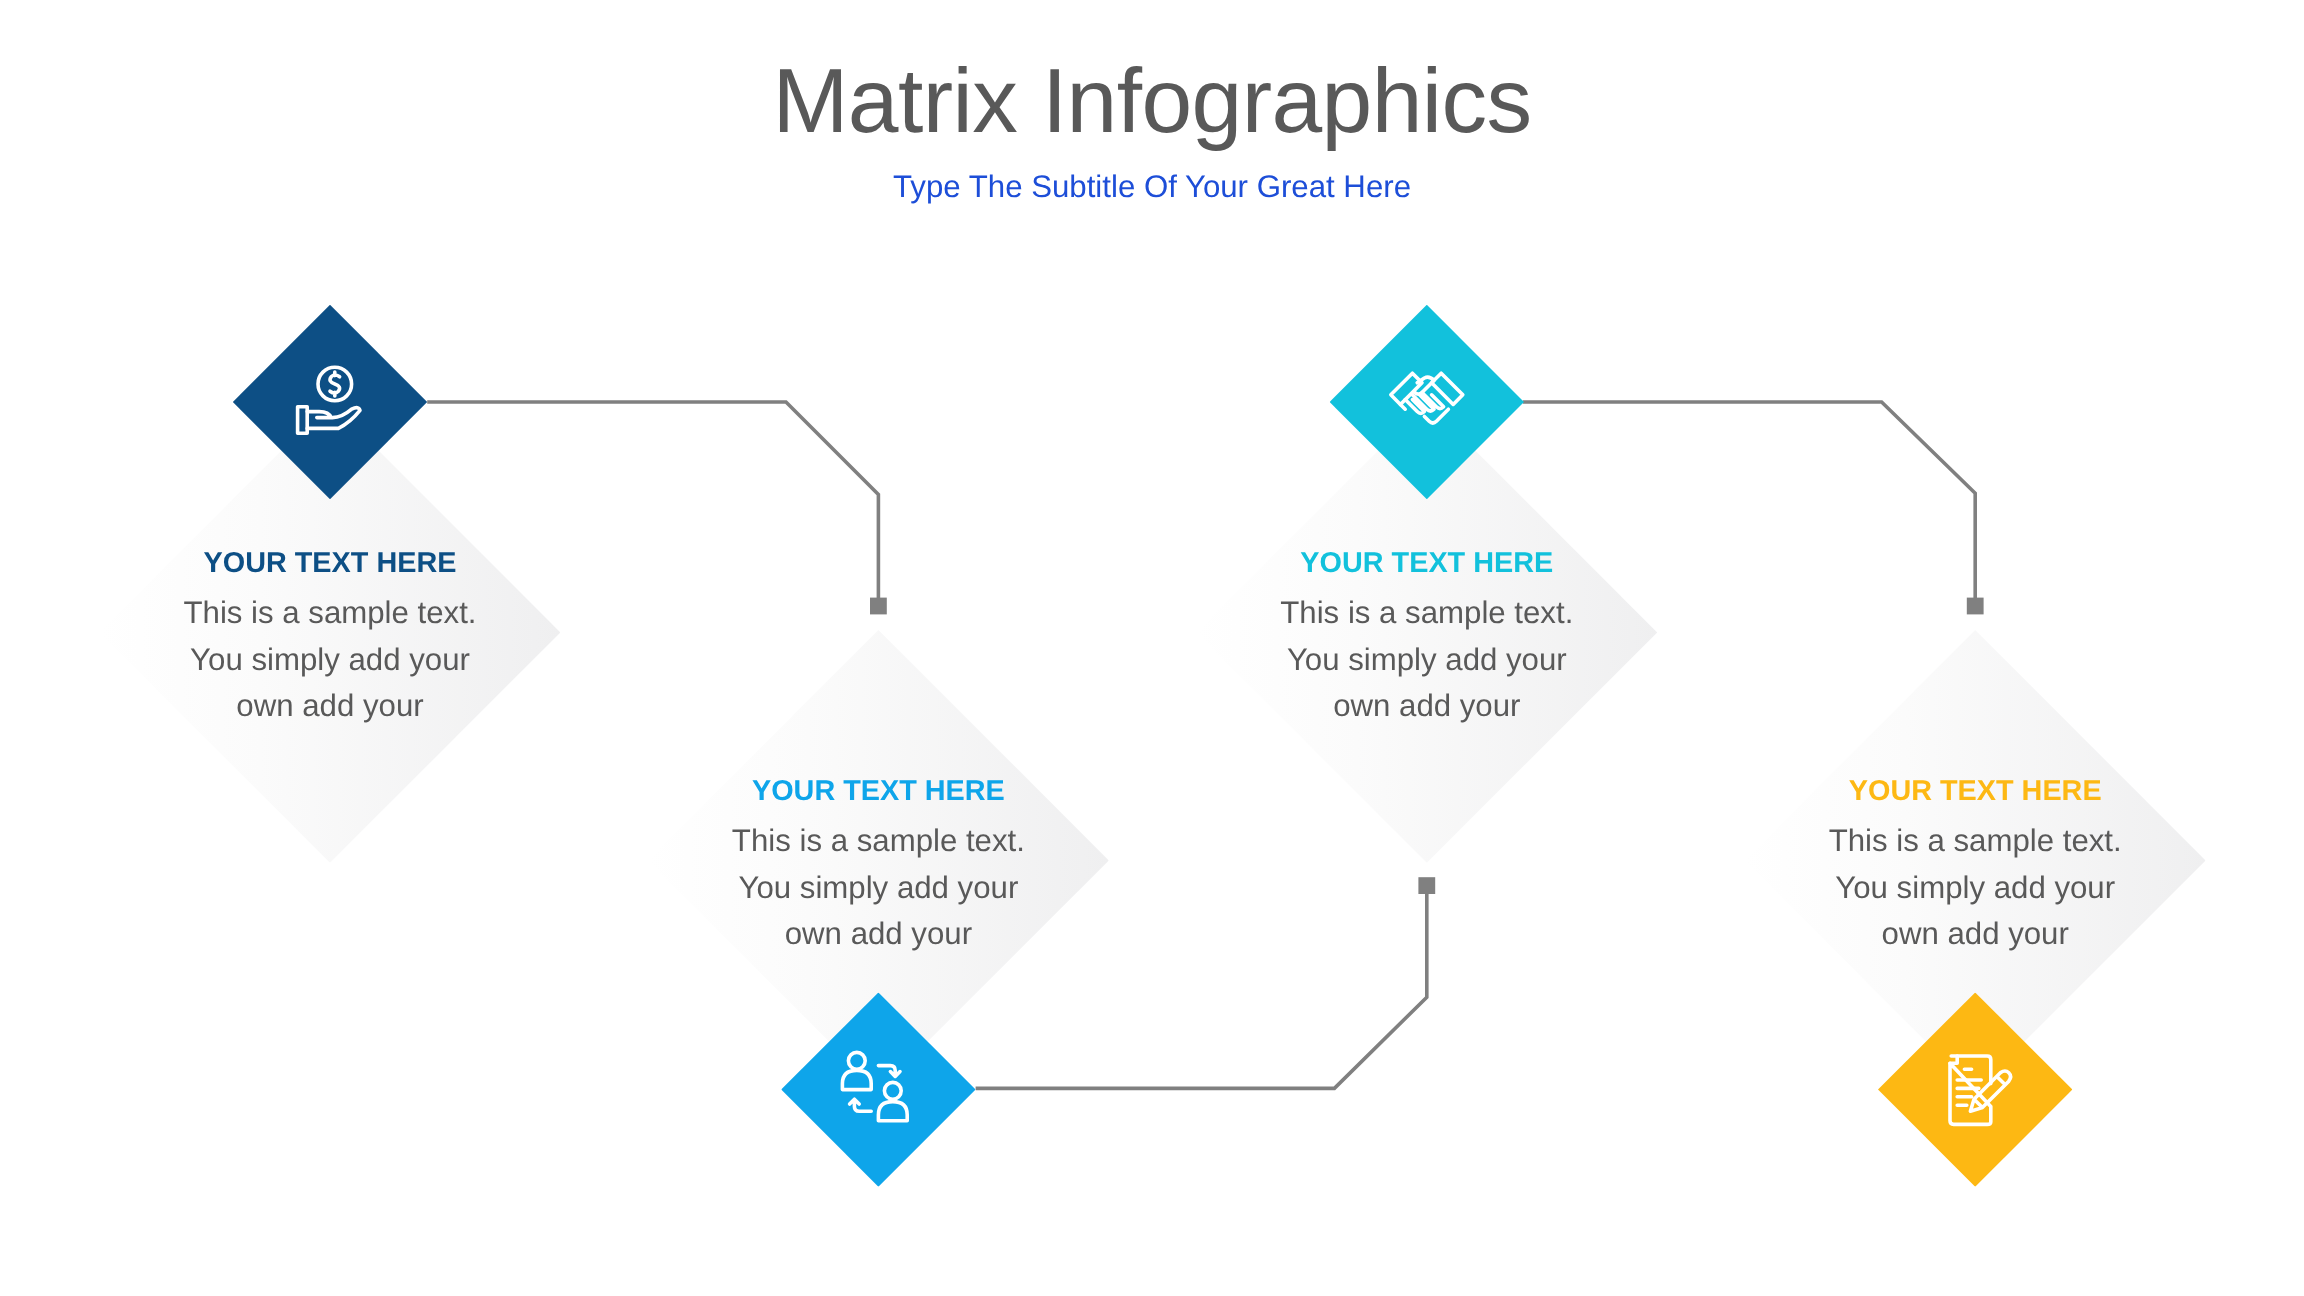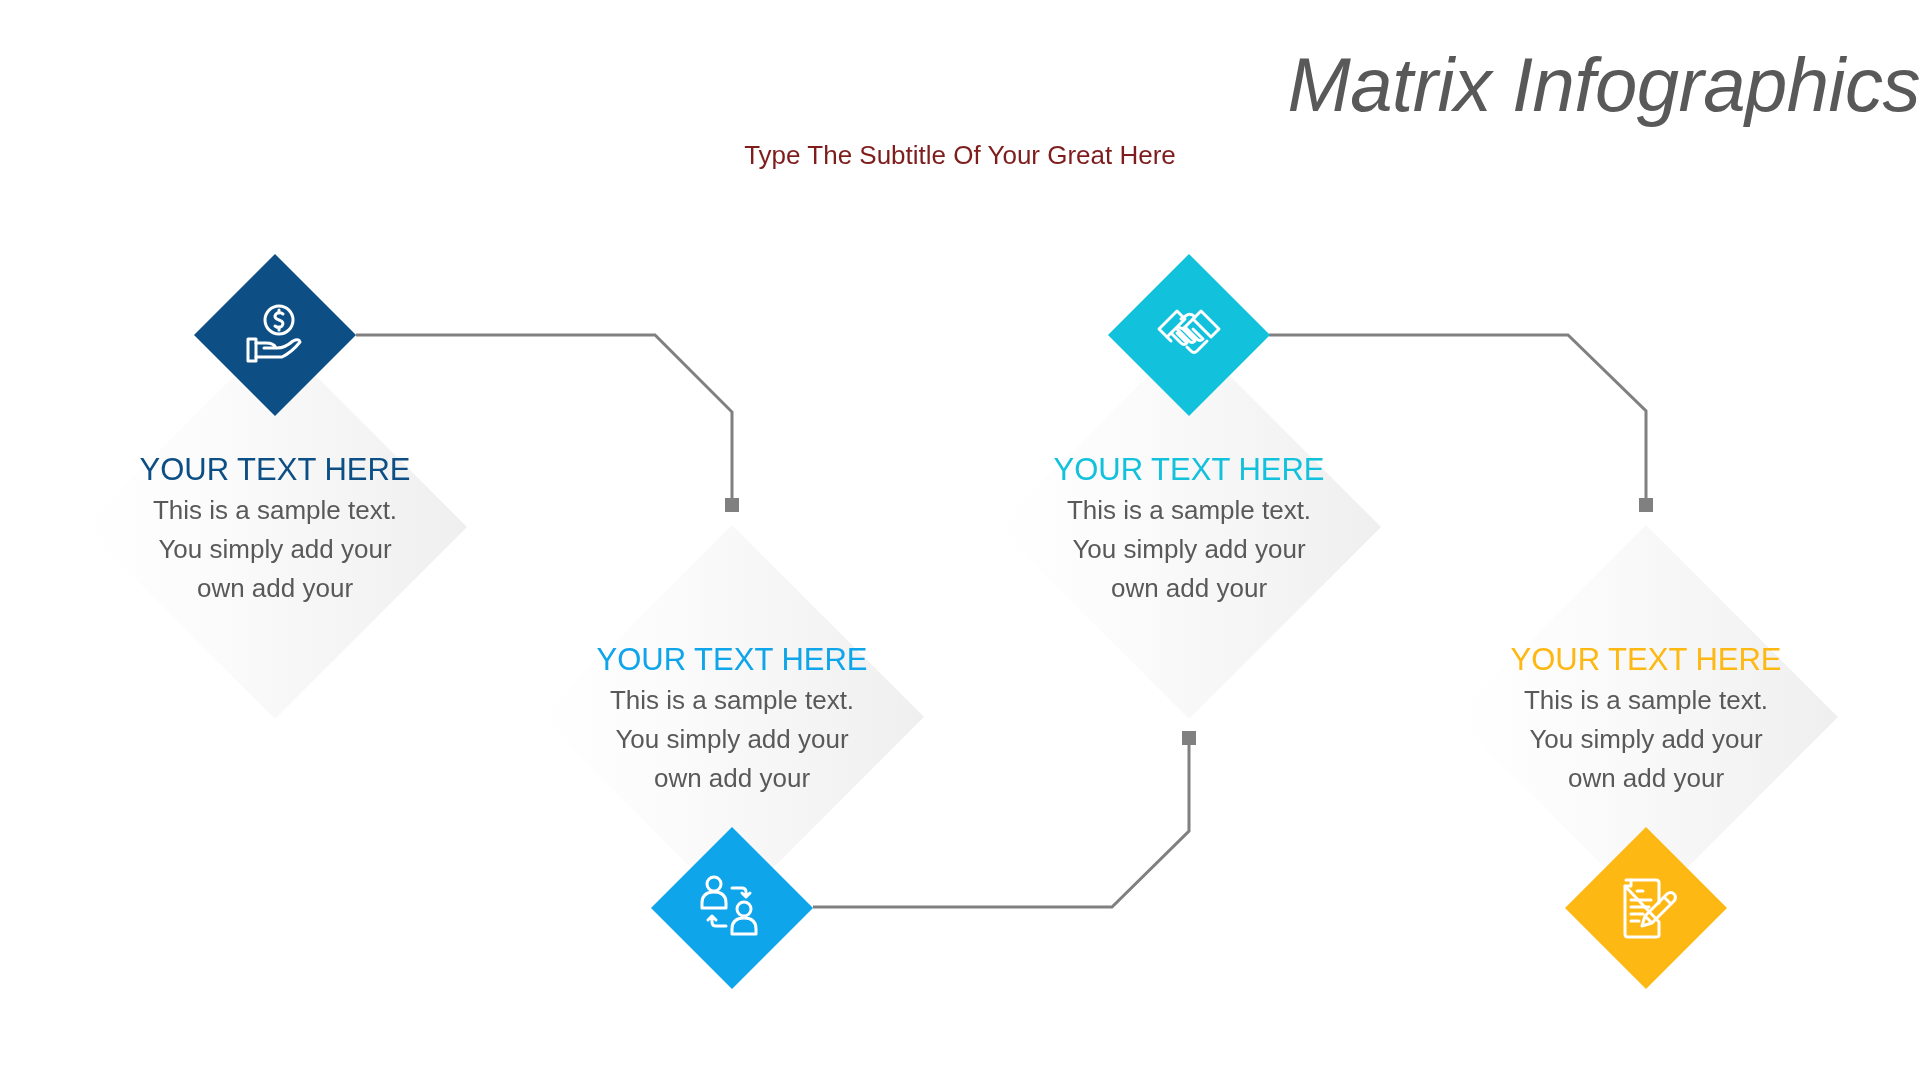--- a/index.html
+++ b/index.html
@@ -1,46 +1,46 @@
 <!DOCTYPE html>
 <html><head>
 <meta charset="utf-8">
 <style>
   html, body { margin: 0; padding: 0; }
   body {
     width: 1920px; height: 1080px; background: #ffffff; position: relative; overflow: hidden;
     font-family: "Liberation Sans", sans-serif;
   }
   .title {
-    position: absolute; left: 0; width: 1920px; top: 40px; text-align: right;
-    font-size: 76px; color: #595959; font-weight: 400; line-height: 90px; letter-spacing: -0.5px; font-style: italic;
+    position: absolute; left: 0; width: 1920px; top: 40px; text-align: center;
+    font-size: 76px; color: #595959; font-weight: 400; line-height: 90px; letter-spacing: -0.5px;
   }
   .subtitle {
     position: absolute; left: 0; width: 1920px; top: 138px; text-align: center;
-    font-size: 26px; color: #7f1d1d; line-height: 34px;
+    font-size: 26px; color: #1d4ed8; line-height: 34px;
   }
   .big-wrap { position: absolute; width: 384px; height: 384px; }
   .big-shape {
     position: absolute; left: 0; top: 0; width: 384px; height: 384px;
     clip-path: polygon(50% 0, 100% 50%, 50% 100%, 0 50%);
     background: linear-gradient(to right, #ffffff 0%, #fbfbfb 35%, #efeff0 100%);
   }
   .small-wrap { position: absolute; width: 162px; height: 162px; }
   .small-shape {
     position: absolute; left: 0; top: 0; width: 162px; height: 162px;
     clip-path: polygon(50% 0, 100% 50%, 50% 100%, 0 50%);
   }
   .icon {
     position: absolute; left: 47px; top: 47px; width: 68px; height: 68px;
   }
   .text-block {
     position: absolute; width: 300px; text-align: center;
   }
   .heading {
-    font-size: 31px; font-weight: 400; line-height: 30px; margin-bottom: 6px;
+    font-size: 24px; font-weight: 700; line-height: 30px; margin-bottom: 6px;
   }
   .body-line {
     font-size: 26px; color: #595959; line-height: 39px;
   }
   svg.connectors { position: absolute; left: 0; top: 0; width: 1920px; height: 1080px; }
 </style>
 </head>
 <body>
 
 <div class="title">Matrix Infographics</div>

